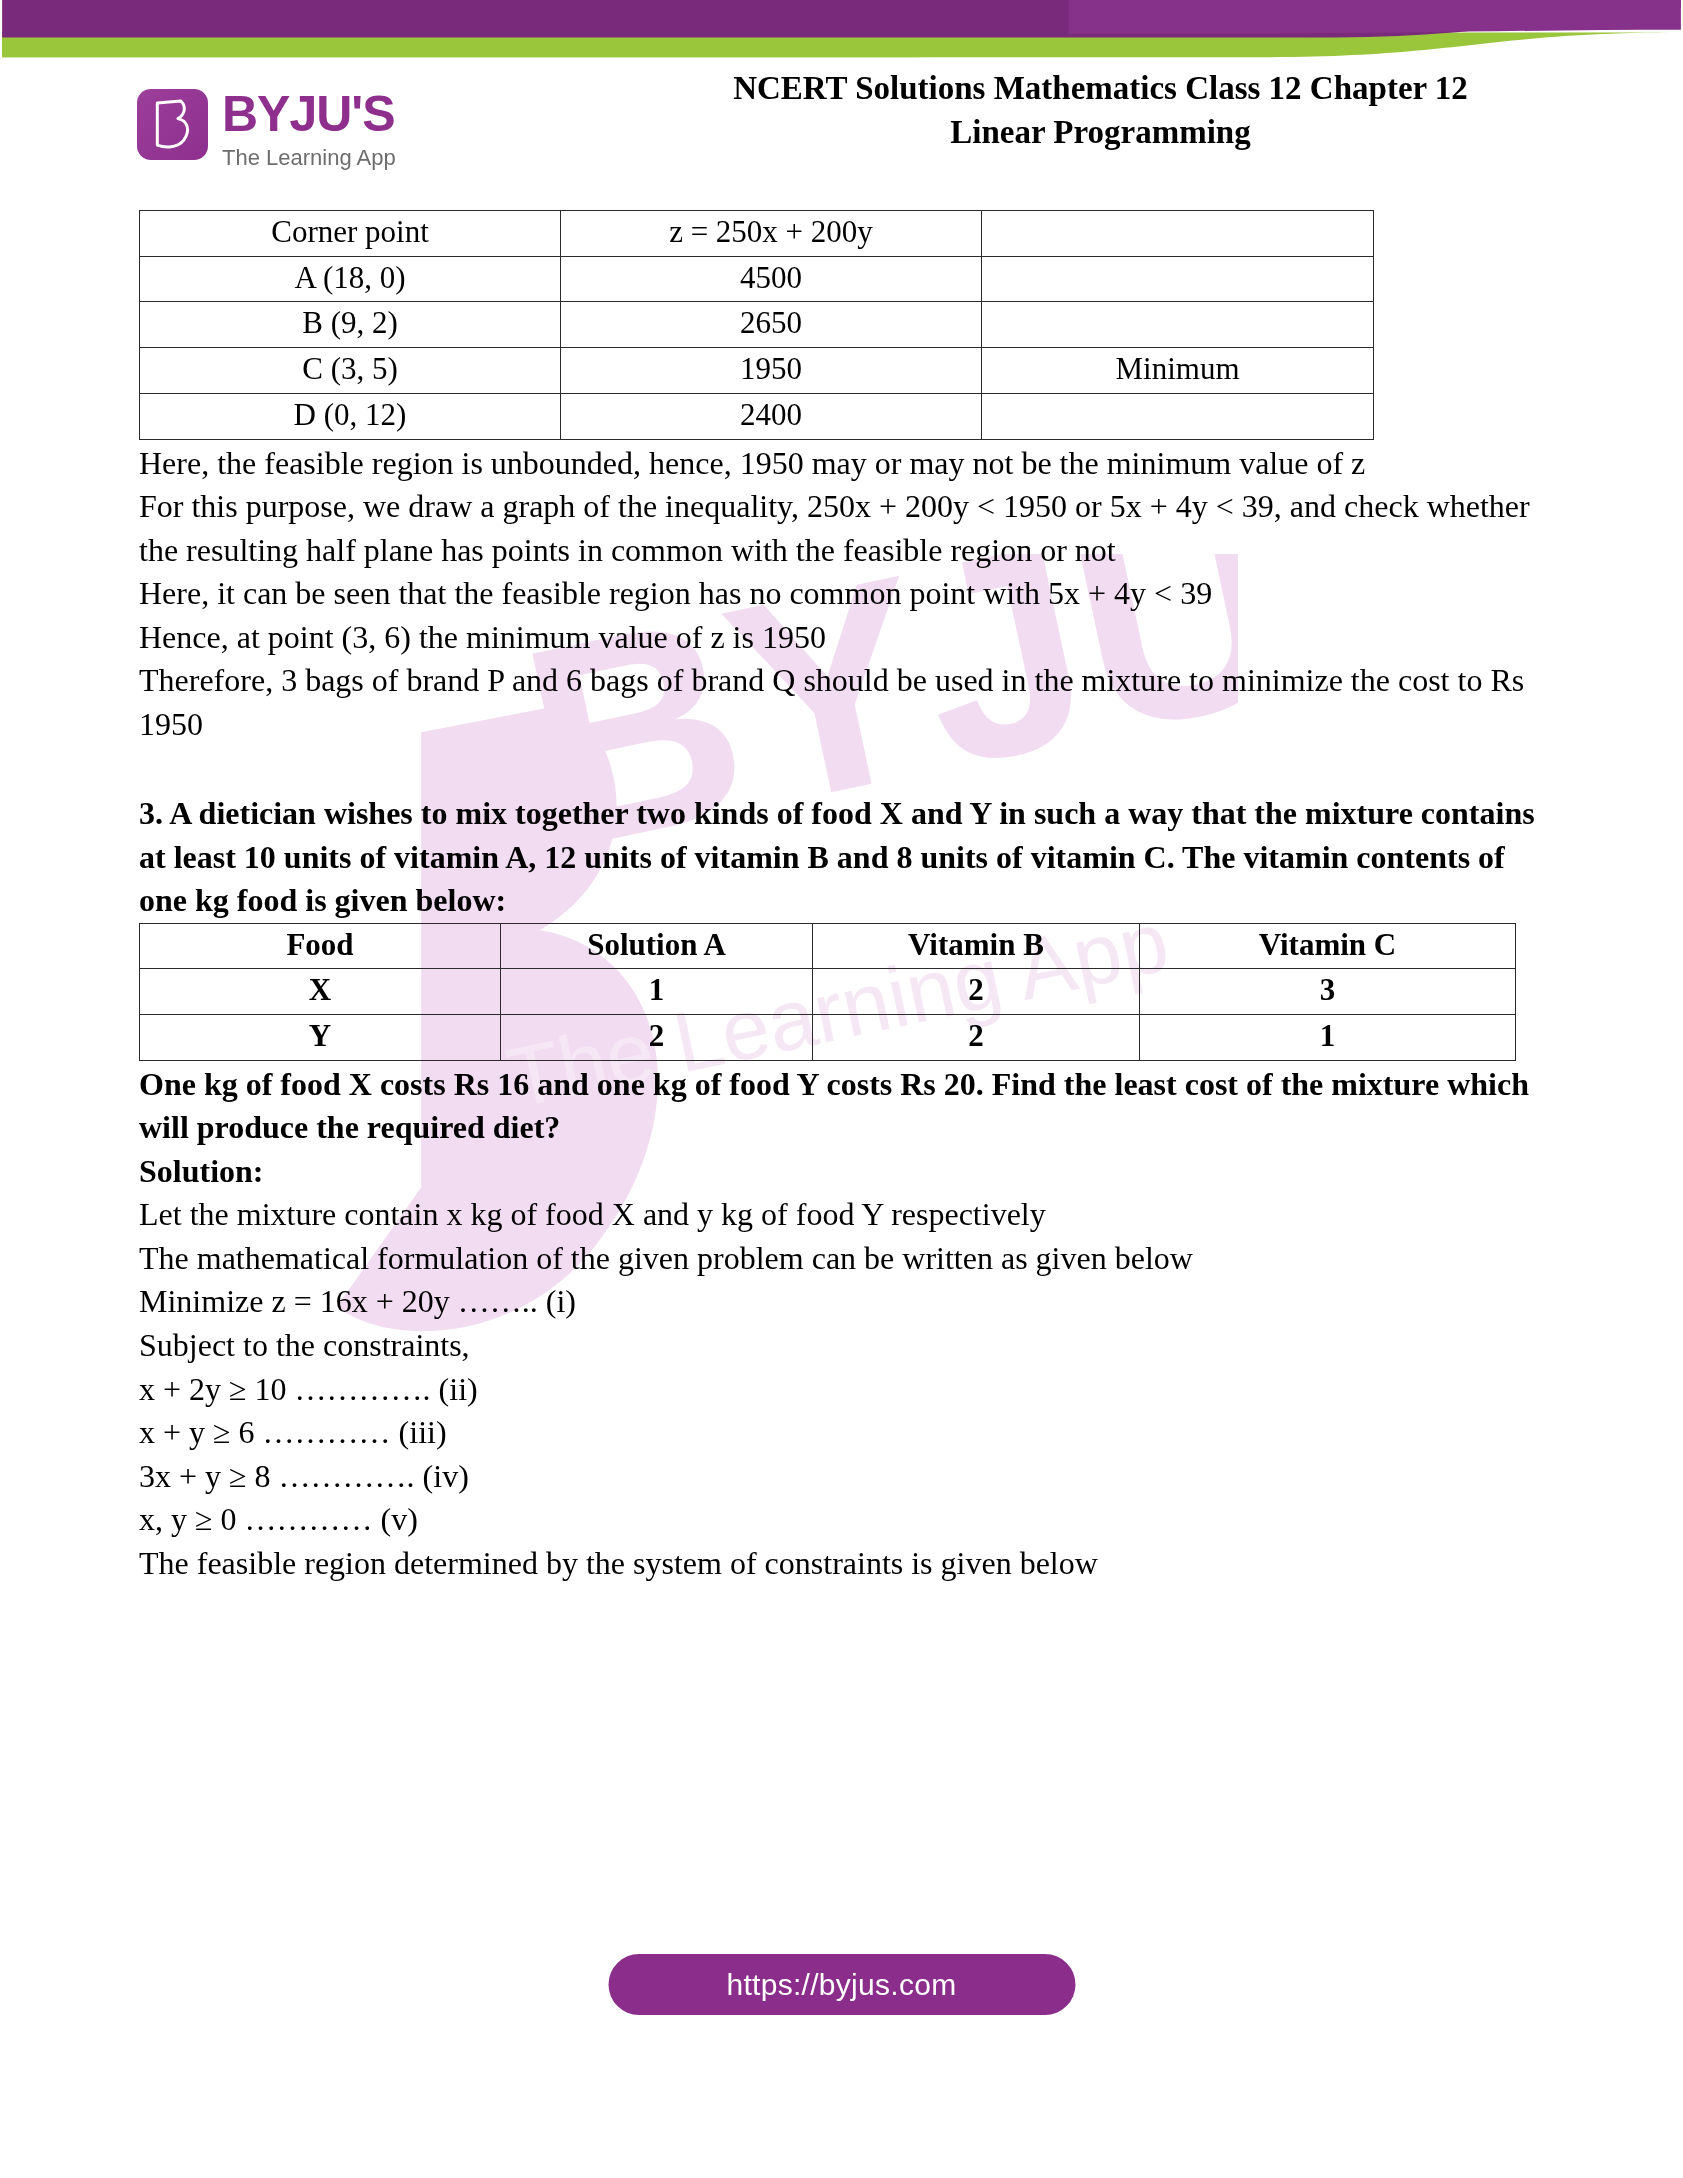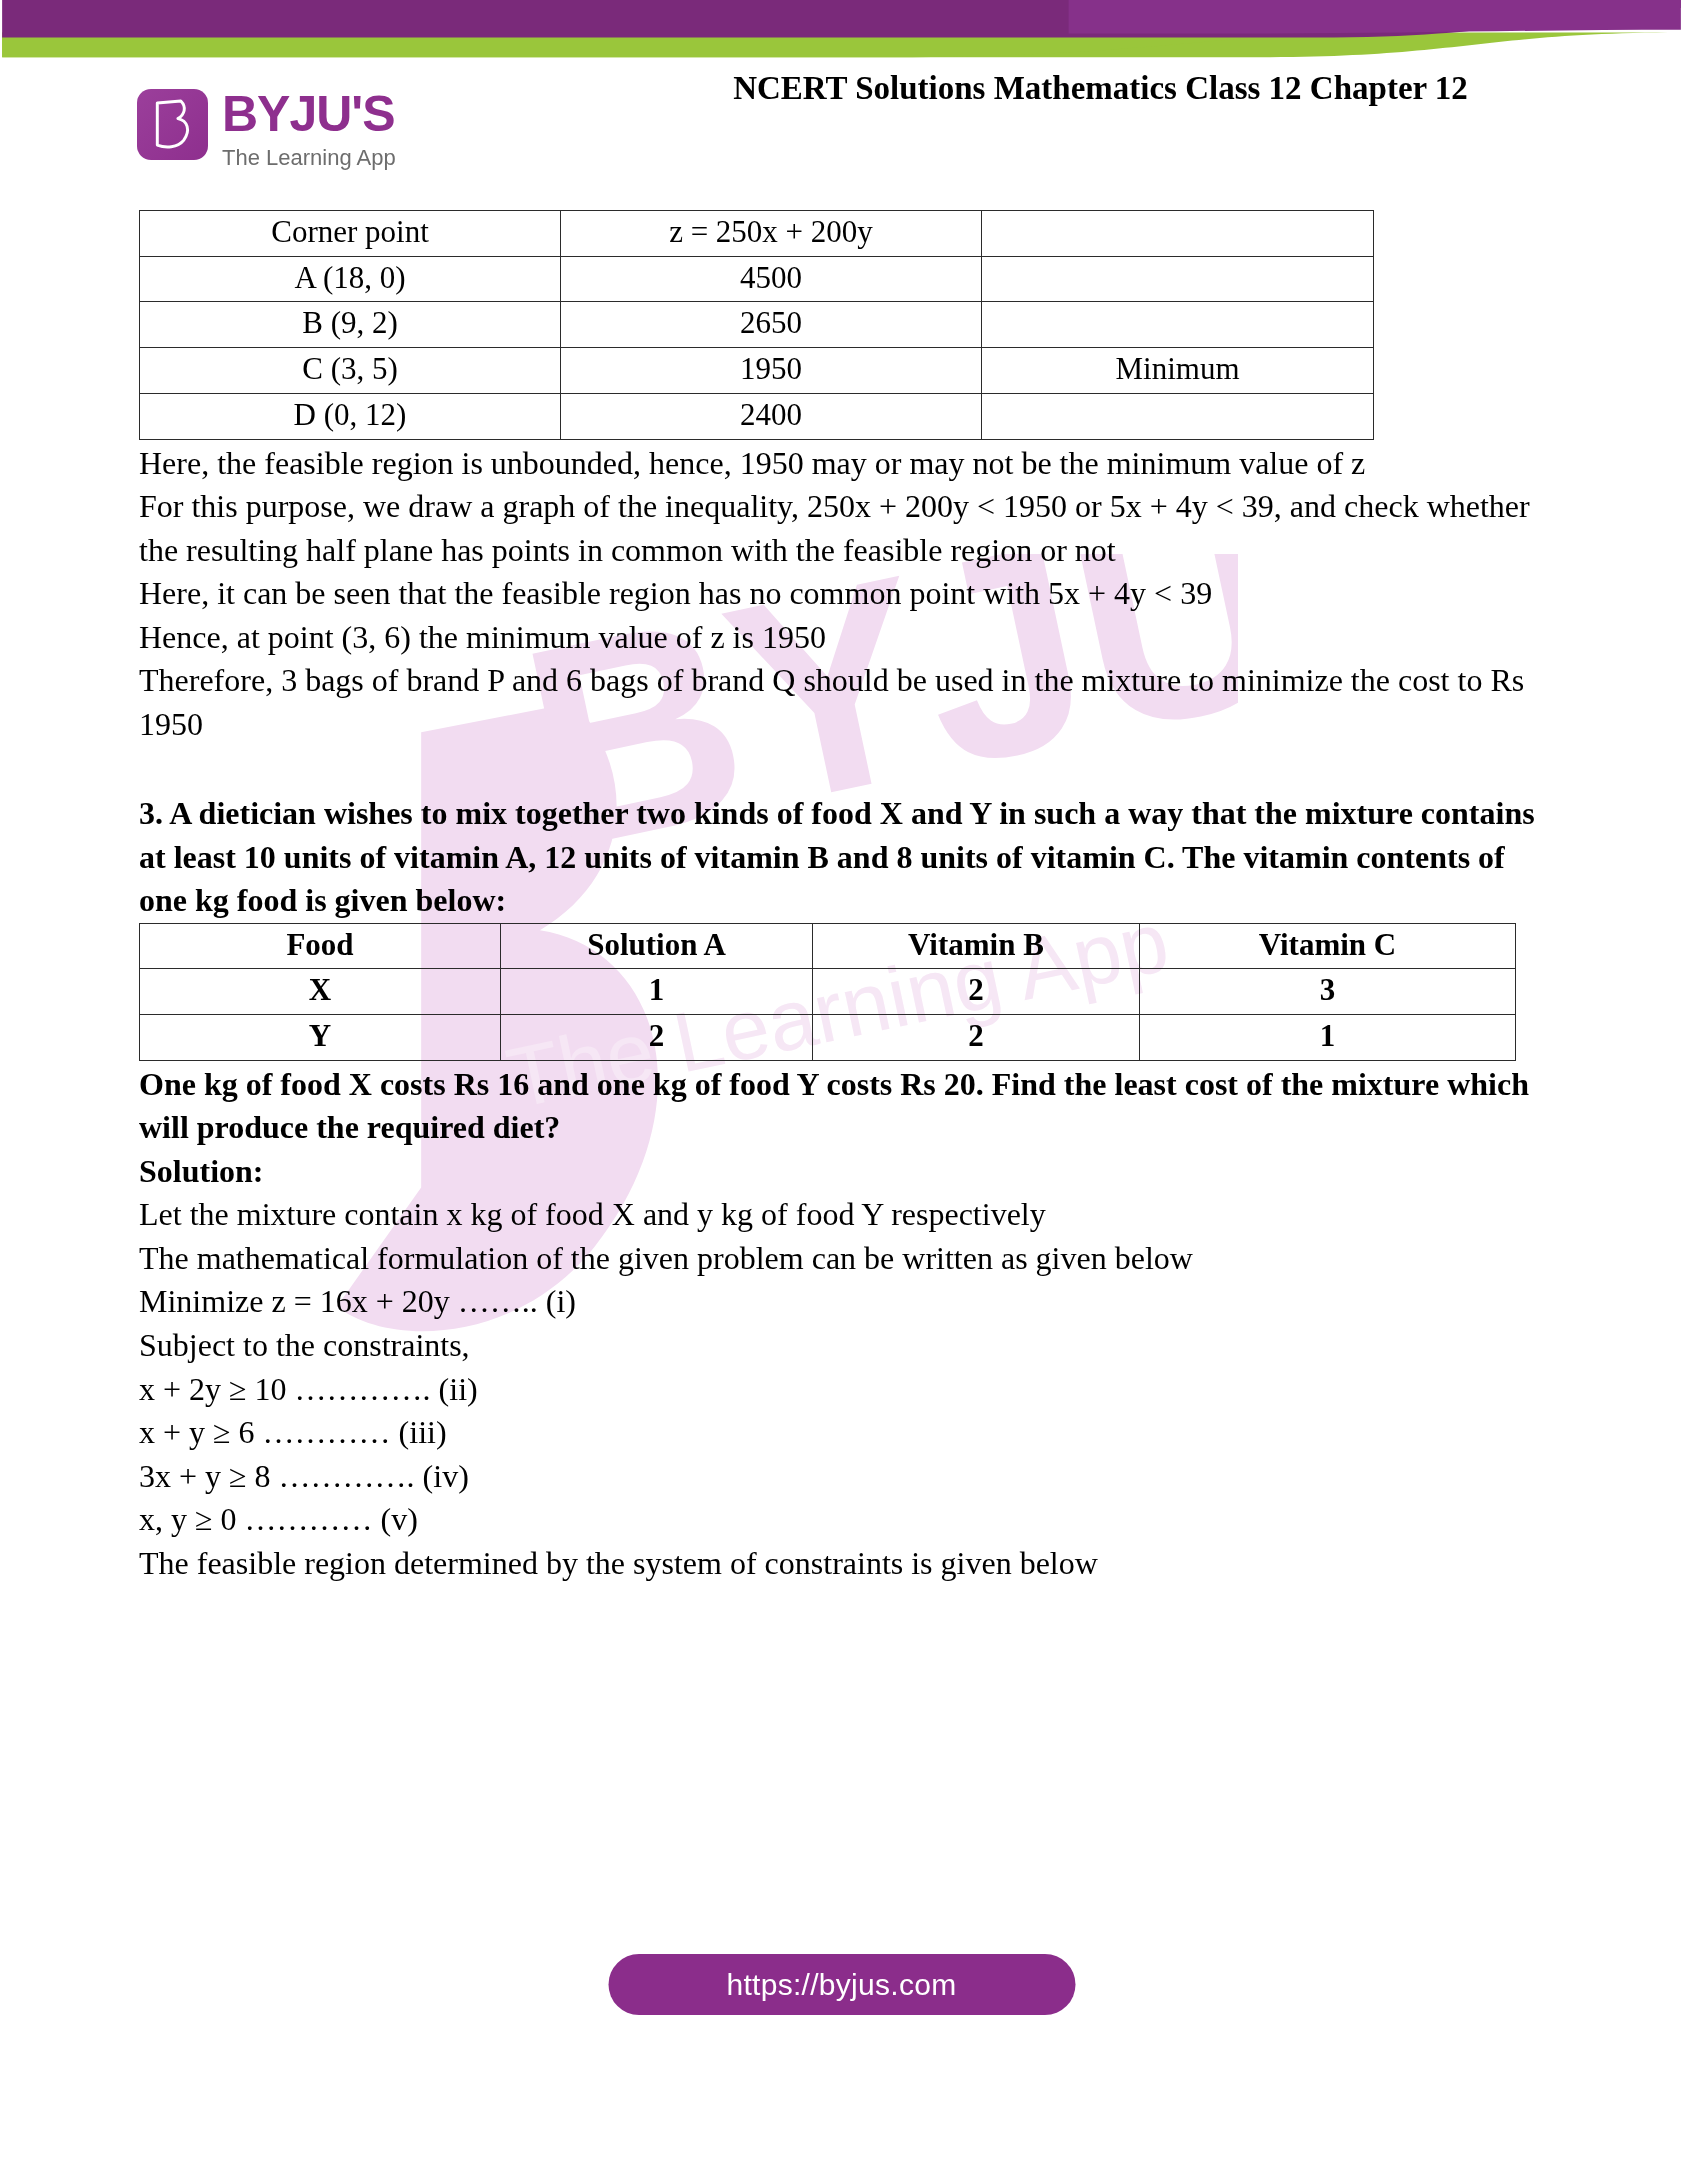--- a/index.html
+++ b/index.html
@@ -191,20 +191,21 @@
     </svg>
   </div>
   <div class="logo-text">
     <div class="logo-word">BYJU'S</div>
     <div class="logo-tagline">The Learning App</div>
   </div>
 </div>
 
 <div class="doc-title">
   <div class="line">NCERT Solutions Mathematics Class 12 Chapter 12</div>
+  <div class="line">Linear Programming</div>
 </div>
 
 <div class="watermark">
   <svg width="911" height="891" viewBox="0 0 920 900" xmlns="http://www.w3.org/2000/svg">
     <g fill="#f2dcf1" stroke="none">
       <path d="M95,180 L250,150 C320,230 300,330 215,380 C340,400 380,560 270,700 C190,800 60,800 10,760 L95,640 Z"></path>
     </g>
     <text x="230" y="300" font-family="Liberation Sans, sans-serif" font-size="290" font-weight="bold" fill="#f2dcf1" transform="rotate(-12 230 300)">BYJU'S</text>
     <text x="190" y="560" font-family="Liberation Sans, sans-serif" font-size="86" fill="#f6e7f5" transform="rotate(-12 190 560)">The Learning App</text>
   </svg>

